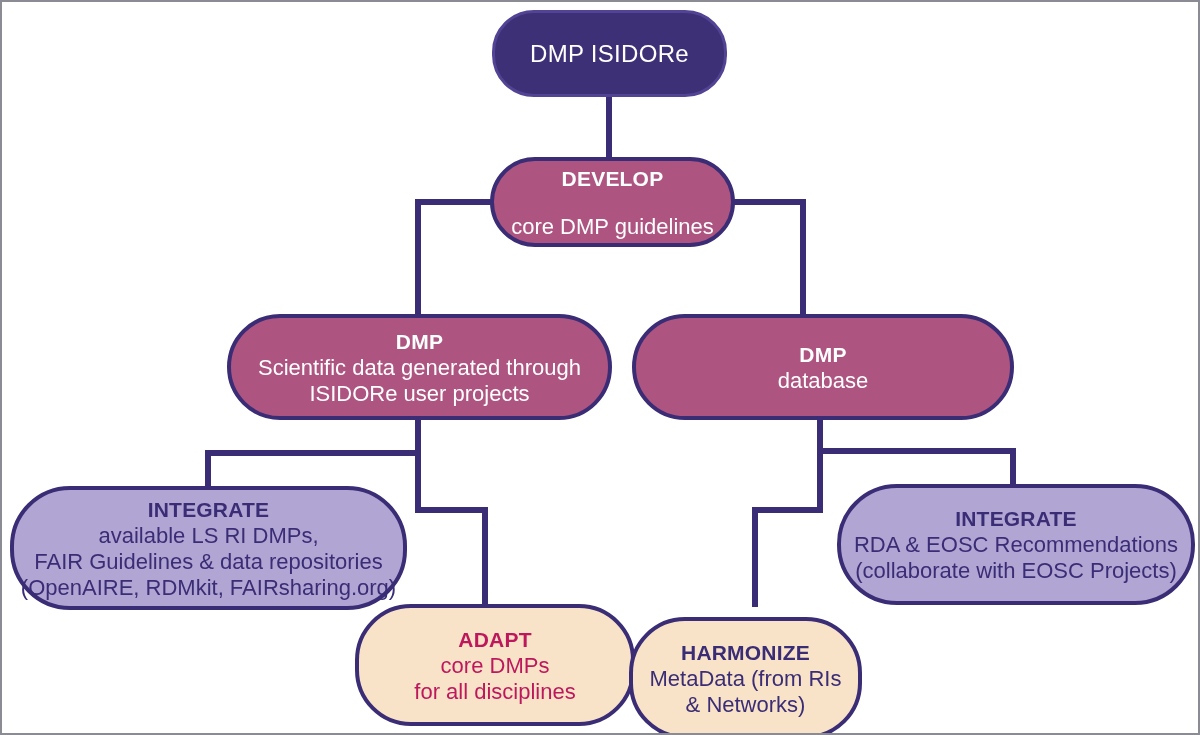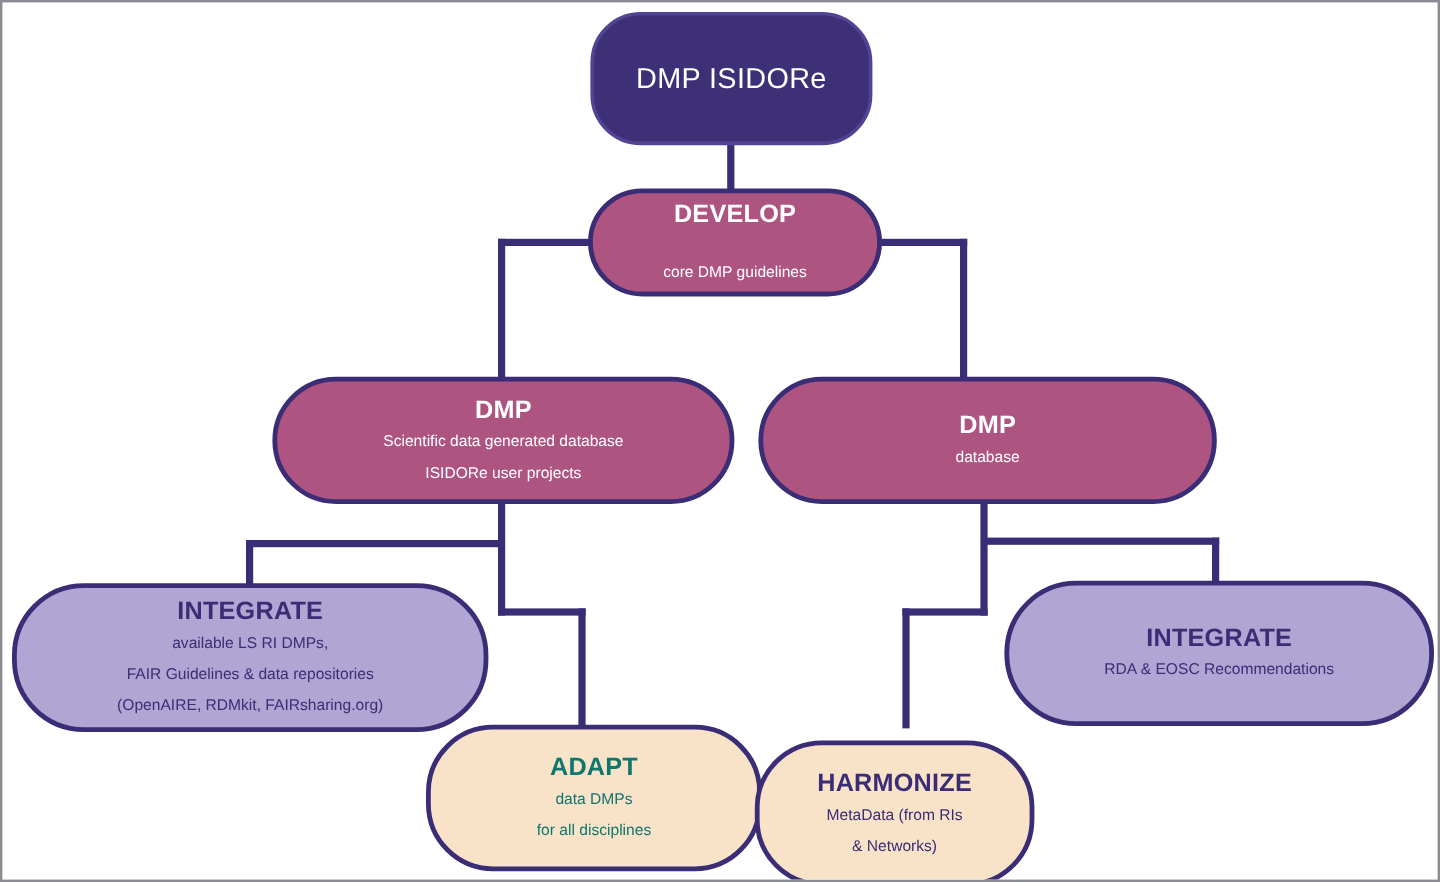--- a/index.html
+++ b/index.html
@@ -17,21 +17,21 @@
   
   .node{
     position:absolute;z-index:2;
     box-sizing:border-box;
     display:flex;flex-direction:column;
     align-items:center;justify-content:center;
     text-align:center;
     border:4px solid var(--line,#3a2d76);
   }
   .node .title{font-weight:bold;font-size:21px;line-height:27px;letter-spacing:.2px;}
-  .node .body-line{font-size:13px;line-height:26px;}
+  .node .body-line{font-size:22px;line-height:26px;}
   .node-root{
     background:var(--dark,#3e3076);
     border:3px solid #534394;
     color:var(--textOnDark,#fff);
   }
   .node-root .title{font-weight:normal;font-size:24px;letter-spacing:.3px;}
   .node-magenta{background:var(--magenta,#ad5580);color:var(--textOnDark,#fff);}
   .node-lavender{background:var(--lavender,#b1a5d3);color:var(--textOnLight,#3a2d76);}
   .node-cream{background:var(--cream,#f9e3c8);color:var(--textOnLight,#3a2d76);}
 </style>
@@ -49,57 +49,58 @@
   <div class="seg" style="left:203px;top:448px;width:213px;height:6px;"></div>
   <div class="seg" style="left:203px;top:448px;width:6px;height:40px;"></div>
   <div class="seg" style="left:413px;top:505px;width:73px;height:6px;"></div>
   <div class="seg" style="left:480px;top:505px;width:6px;height:100px;"></div>
   <div class="seg" style="left:815px;top:415px;width:6px;height:96px;"></div>
   <div class="seg" style="left:817px;top:446px;width:197px;height:6px;"></div>
   <div class="seg" style="left:1008px;top:446px;width:6px;height:40px;"></div>
   <div class="seg" style="left:750px;top:505px;width:71px;height:6px;"></div>
   <div class="seg" style="left:750px;top:505px;width:6px;height:100px;"></div>
 
-  <div class="node node-root" style="left:490px;top:8px;width:235px;height:111px;border-radius:42px;">
+  <div class="node node-root" style="left:490px;top:8px;width:235px;height:87px;border-radius:42px;">
     <div class="title">DMP ISIDORe</div>
   </div>
 
   <div class="node node-magenta" style="left:488px;top:155px;width:245px;height:90px;border-radius:45px;gap:22px;">
     <div class="title">DEVELOP</div>
     <div class="body-line">core DMP guidelines</div>
   </div>
 
   <div class="node node-magenta" style="left:225px;top:312px;width:385px;height:106px;border-radius:53px;">
     <div class="title">DMP</div>
-    <div class="body-line">Scientific data generated database</div>
+    <div class="body-line">Scientific data generated through</div>
     <div class="body-line">ISIDORe user projects</div>
   </div>
 
   <div class="node node-magenta" style="left:630px;top:312px;width:382px;height:106px;border-radius:53px;">
     <div class="title">DMP</div>
     <div class="body-line">database</div>
   </div>
 
   <div class="node node-lavender" style="left: 8px; top: 484px; width: 397px; height: 124px; border-radius: 60px; color: rgb(58, 45, 118);">
     <div class="title">INTEGRATE</div>
     <div class="body-line">available LS RI DMPs,</div>
     <div class="body-line">FAIR Guidelines &amp; data repositories</div>
     <div class="body-line">(OpenAIRE, RDMkit, FAIRsharing.org)</div>
   </div>
 
-  <div class="node node-cream" style="left: 353px; top: 602px; width: 280px; height: 122px; border-radius: 56px; color: #0f766e;">
+  <div class="node node-cream" style="left: 353px; top: 602px; width: 280px; height: 122px; border-radius: 56px; color: #be185d;">
     <div class="title">ADAPT</div>
-    <div class="body-line">data DMPs</div>
+    <div class="body-line">core DMPs</div>
     <div class="body-line">for all disciplines</div>
   </div>
 
   <div class="node node-cream" style="left: 627px; top: 615px; width: 233px; height: 122px; border-radius: 56px; color: rgb(58, 45, 118);">
     <div class="title">HARMONIZE</div>
     <div class="body-line">MetaData (from RIs</div>
     <div class="body-line">&amp; Networks)</div>
   </div>
 
   <div class="node node-lavender" style="left: 835px; top: 482px; width: 358px; height: 121px; border-radius: 60px; color: rgb(58, 45, 118);">
     <div class="title">INTEGRATE</div>
     <div class="body-line">RDA &amp; EOSC Recommendations</div>
+    <div class="body-line">(collaborate with EOSC Projects)</div>
   </div>
 
 </div>
 
 </body></html>

